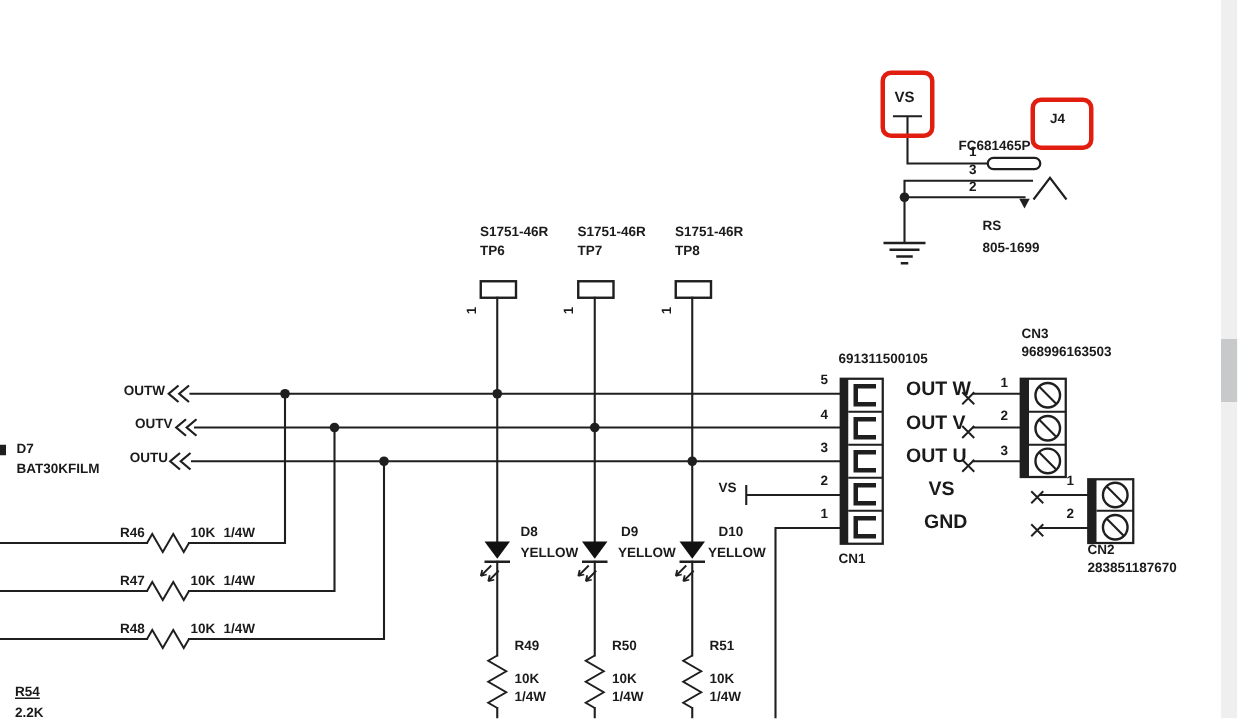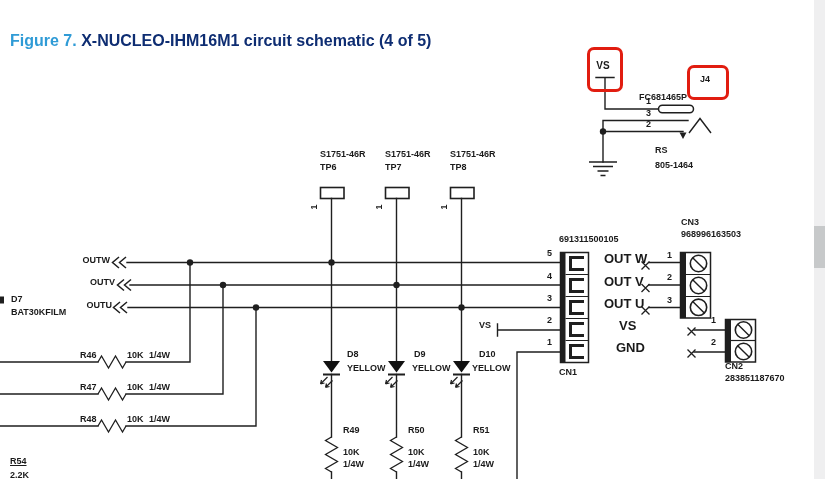--- a/index.html
+++ b/index.html
@@ -19,21 +19,20 @@
   .redbox{position:absolute;border:3.5px solid #e11d10;border-radius:7px;z-index:3;background:transparent;}
   #schemsvg{position:absolute;left:0;top:0;z-index:1;}
   .sb-track{position:absolute;left:814px;top:0;width:11px;height:479px;background:#efeff0;z-index:4;}
   .sb-thumb{position:absolute;left:814px;top:226px;width:11px;height:42px;background:#c7c9ca;z-index:5;}
 </style>
 </head>
 <body>
 
 <div id="screen">
 
-  <div class="fig-title"><span class="flabel">Figure 7.</span><span class="ftext"> X-NUCLEO-IHM16M1 circuit schematic (4 of 5)</span></div>
 
   <svg id="schemsvg" width="825" height="479" viewBox="0 0 825 479">
 
     <path fill="none" stroke="#1f1f1f" stroke-width="1.4" stroke-linecap="square" d="M127,262.5H560.5 M130,285H560.5 M128,307.5H560.5 M498,330H560.5 M517,352H560.5
          M0,362H98 M126,362H190 M0,394H98 M126,394H223 M0,426H98 M126,426H256
          M649,262.5H680.5 M649,285H680.5 M649,307.5H680.5 M694,330H725.5 M694,352H725.5
          M605,109H659 M603,120.5H688 M603,131.5H683 M596,77.5H614
          M190,262.5V362 M223,285V394 M256,307.5V426
          M331.5,198.5V361 M331.5,374.5V437 M396.5,198.5V361 M396.5,374.5V437
          M461.5,198.5V361 M461.5,374.5V437
@@ -193,21 +192,21 @@
   <div class="lbl pinlbl" style="left:706px;top:316px;width:10px;">1</div>
   <div class="lbl pinlbl" style="left:706px;top:338px;width:10px;">2</div>
   <div class="lbl" style="left:725px;top:362px;">CN2</div>
   <div class="lbl" style="left:725px;top:374px;">283851187670</div>
 
   <div class="lbl" style="left:639px;top:93px;">FC681465P</div>
   <div class="lbl pinlbl" style="left:637px;top:97px;width:14px;">1</div>
   <div class="lbl pinlbl" style="left:637px;top:109px;width:14px;">3</div>
   <div class="lbl pinlbl" style="left:637px;top:120px;width:14px;">2</div>
   <div class="lbl" style="left:655px;top:146px;">RS</div>
-  <div class="lbl" style="left:655px;top:161px;">805-1464</div>
+  <div class="lbl" style="left:655px;top:161px;">805-1699</div>
 
   <div class="lbl" style="left:590px;top:60px;width:26px;text-align:center;font-size:10px;">VS</div>
   <div class="lbl" style="left:700px;top:75px;">J4</div>
   <div class="redbox" style="left:587px;top:47px;width:30px;height:39px;"></div>
   <div class="redbox" style="left:687px;top:65px;width:36px;height:29px;"></div>
 
   <div class="sb-track"></div>
   <div class="sb-thumb"></div>
 
 </div>

